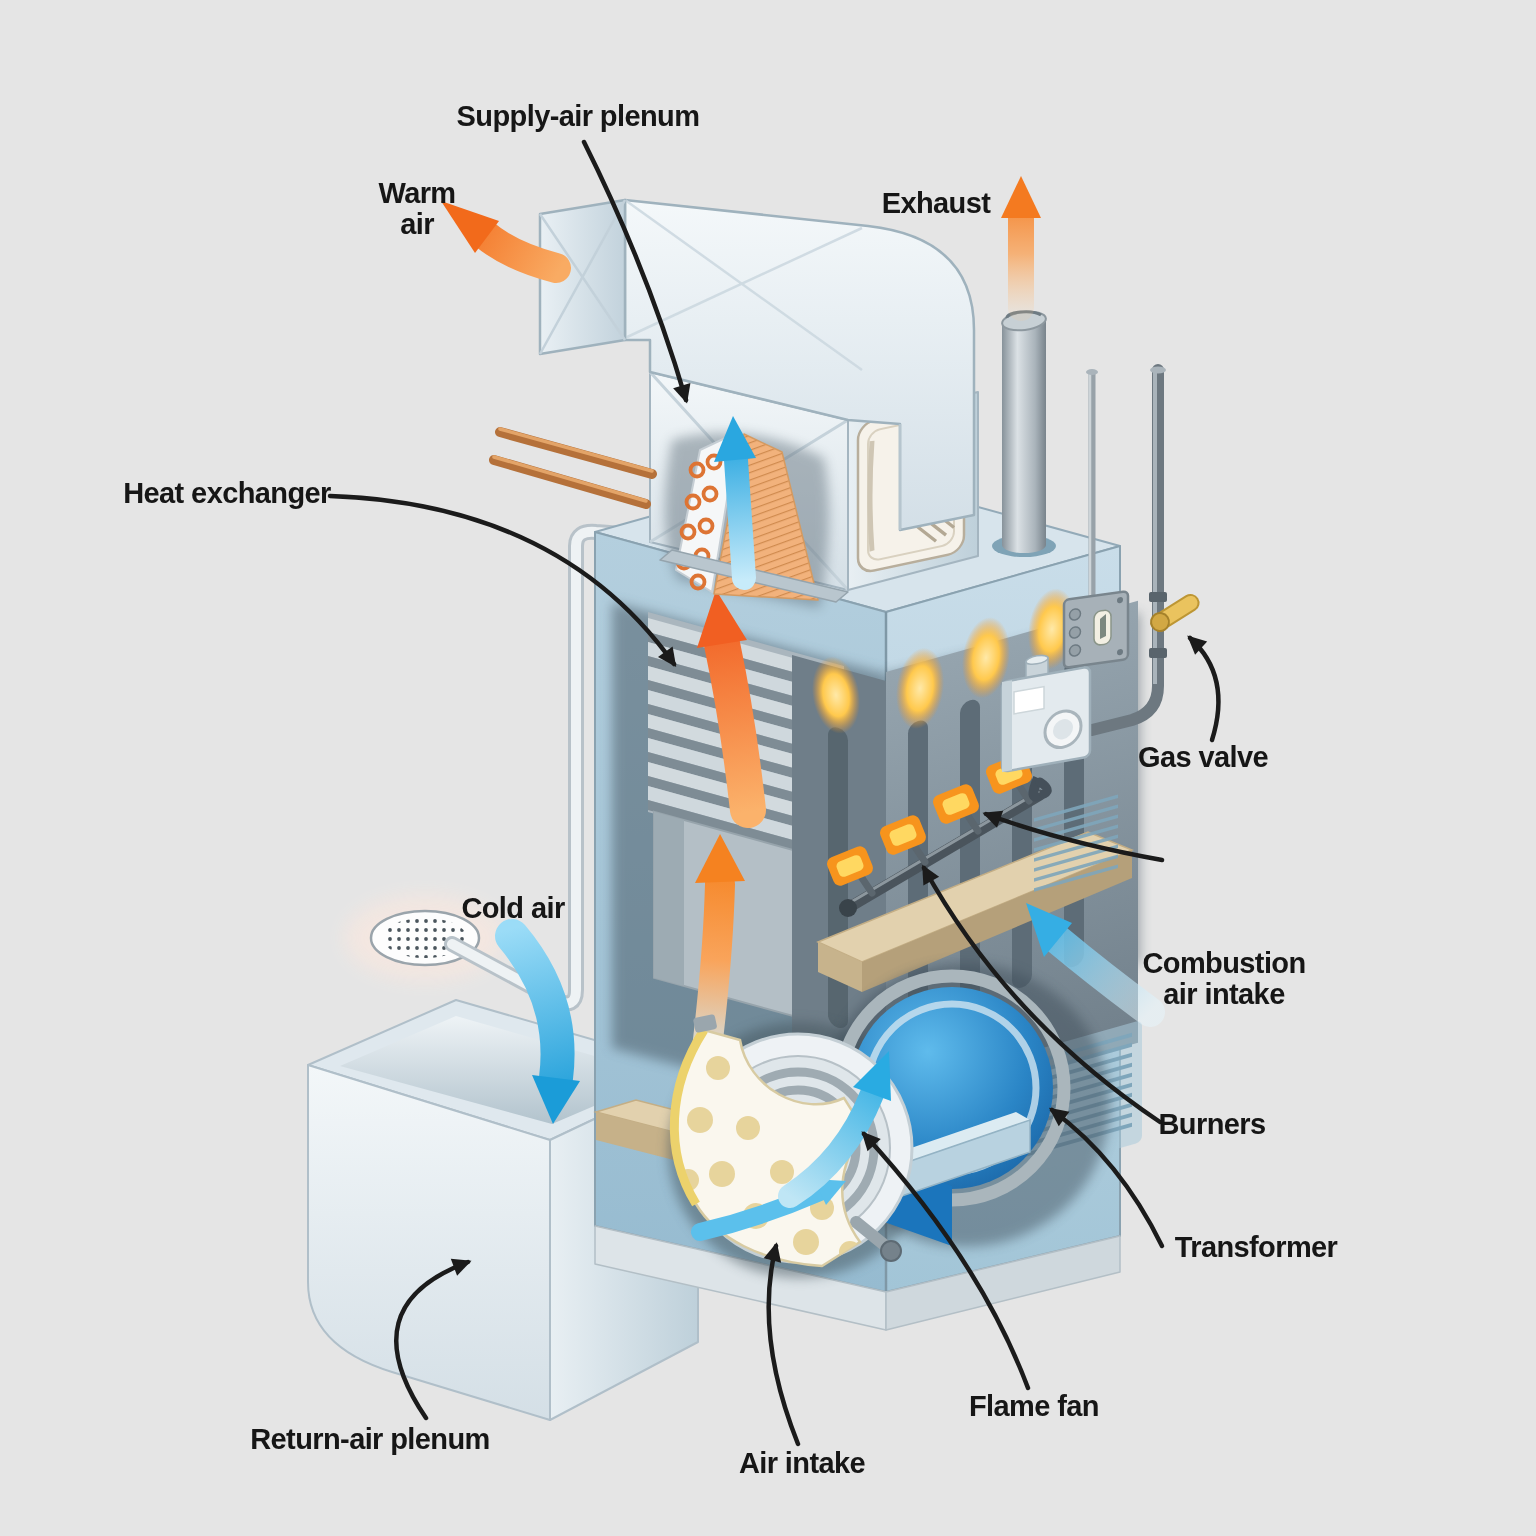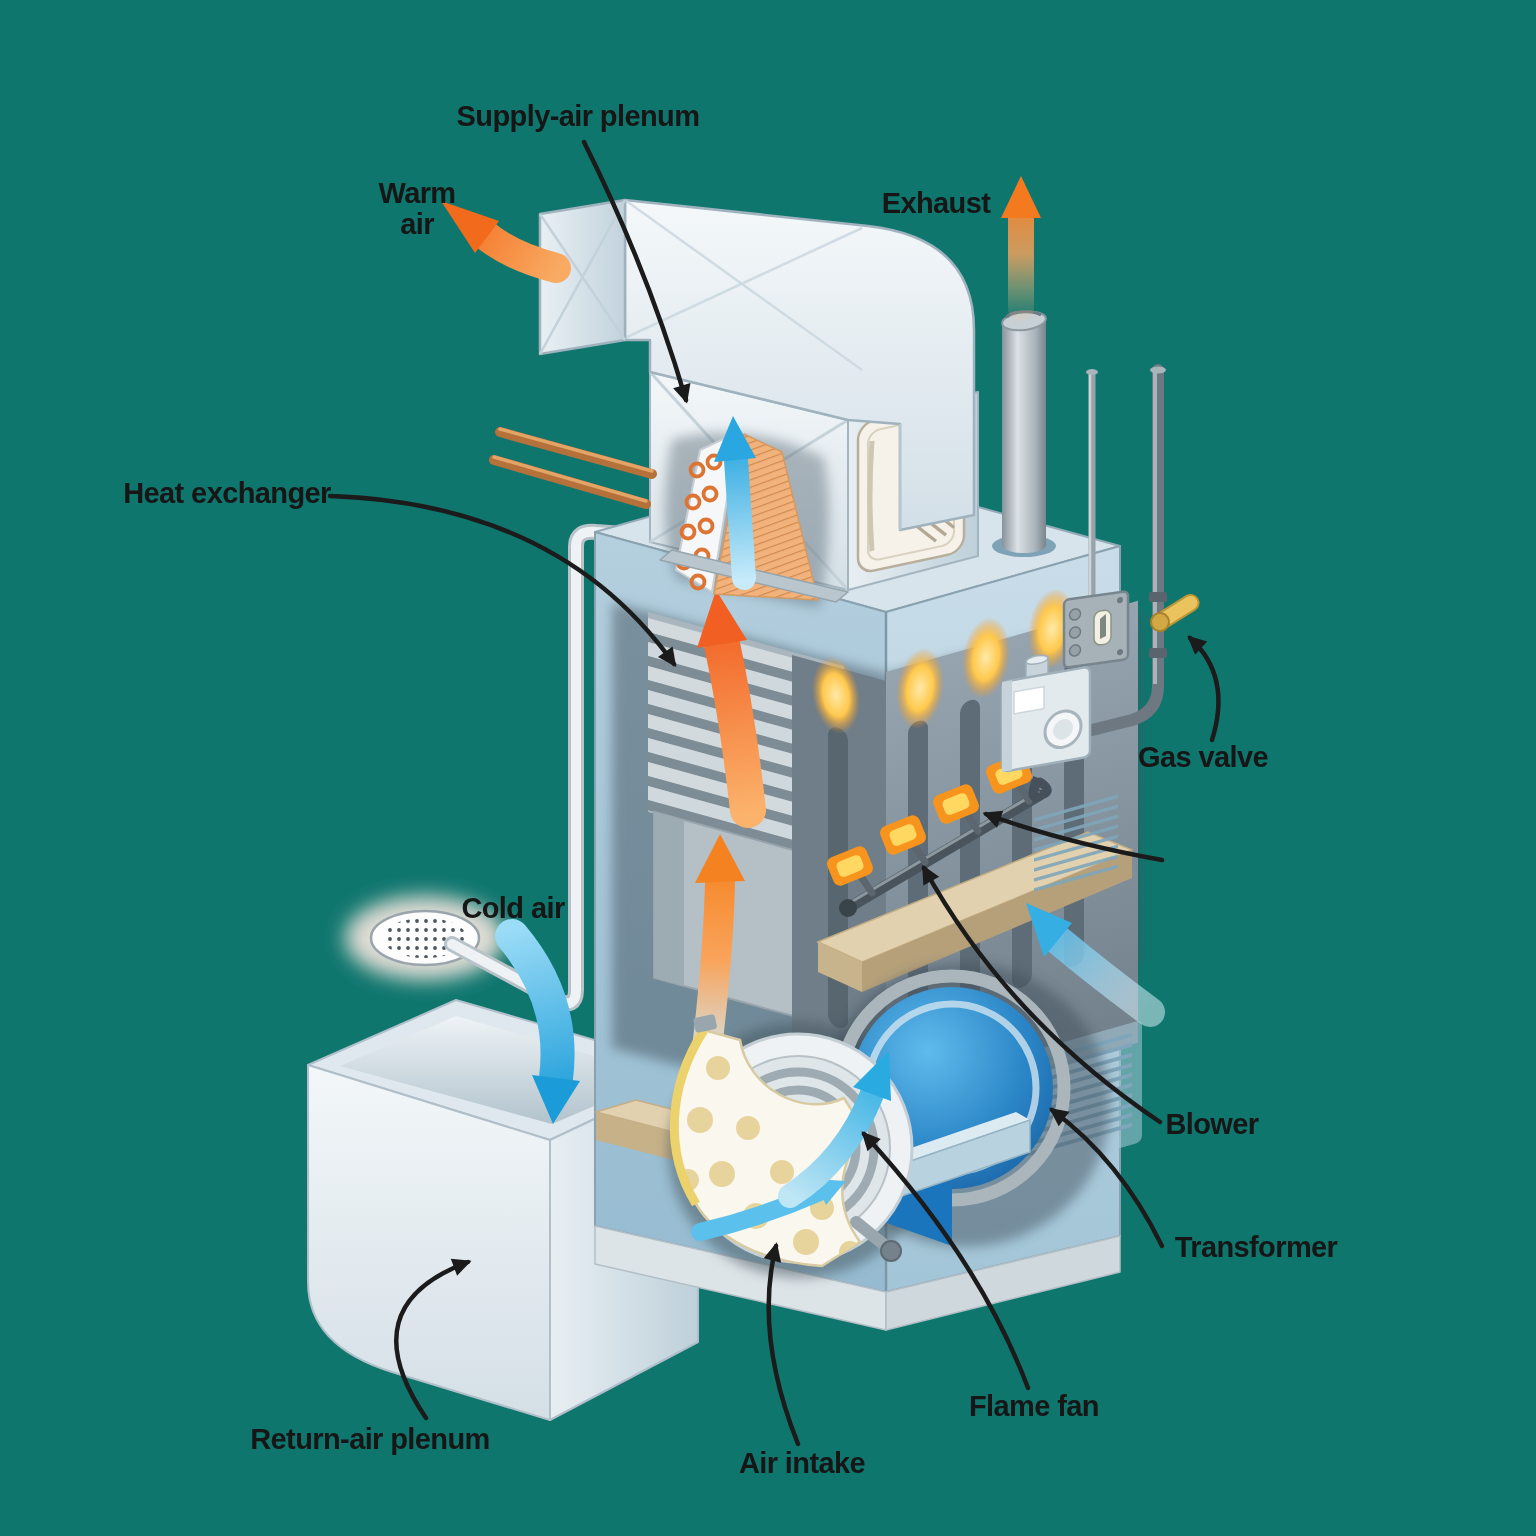--- a/index.html
+++ b/index.html
@@ -1,16 +1,16 @@
 <!DOCTYPE html>
 <html><head>
 <meta charset="utf-8">
 <style>
   html,body{margin:0;padding:0;background:#ffffff;}
-  .stage{position:relative;width:1536px;height:1536px;background:#0f766e;overflow:hidden;
+  .stage{position:relative;width:1536px;height:1536px;background:#e5e5e5;overflow:hidden;
          font-family:"Liberation Sans","DejaVu Sans",sans-serif;}
   .stage svg{position:absolute;left:0;top:0;}
   .lbl{position:absolute;transform:translateX(-50%);
        font-weight:700;font-size:29px;line-height:1.07;letter-spacing:-0.6px;
        color:#161616;text-align:center;white-space:pre-line;}
 </style>
 </head>
 <body>
 
 <div class="stage">
@@ -436,18 +436,20 @@
   </g>
 </svg>
 
   <div class="lbl" style="left:578px;top:101px">Supply-air plenum</div>
   <div class="lbl" style="left:417px;top:178px">Warm
 air</div>
   <div class="lbl" style="left:936px;top:188px">Exhaust</div>
   <div class="lbl" style="left:227px;top:478px">Heat exchanger</div>
   <div class="lbl" style="left:1203px;top:742px">Gas valve</div>
   <div class="lbl" style="left:513px;top:893px">Cold air</div>
-  <div class="lbl" style="left:1212px;top:1109px">Blower</div>
+  <div class="lbl" style="left:1224px;top:948px">Combustion
+air intake</div>
+  <div class="lbl" style="left:1212px;top:1109px">Burners</div>
   <div class="lbl" style="left:1256px;top:1232px">Transformer</div>
   <div class="lbl" style="left:1034px;top:1391px">Flame fan</div>
   <div class="lbl" style="left:802px;top:1448px">Air intake</div>
   <div class="lbl" style="left:370px;top:1424px">Return-air plenum</div>
 </div>
 
 </body></html>

